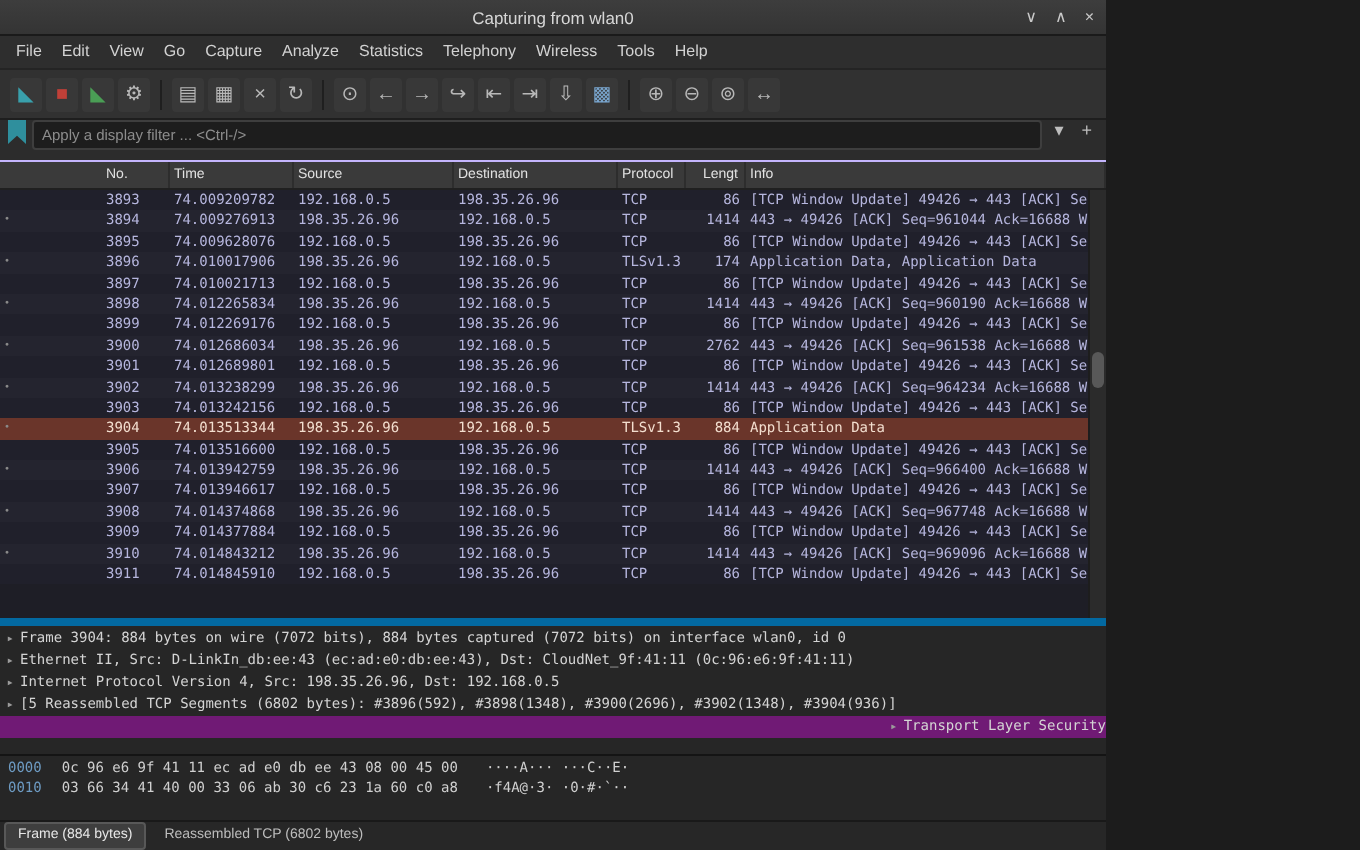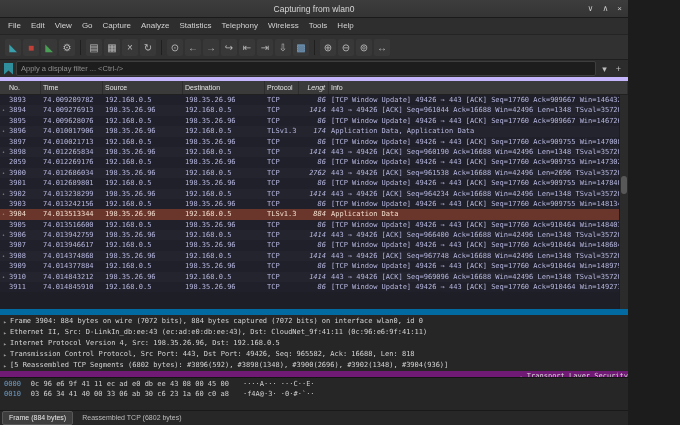--- a/index.html
+++ b/index.html
@@ -1,50 +1,50 @@
 <!DOCTYPE html>
 <html style="--row-text: #b6b6de; --selected-row-bg: #6a352a; --selected-row-text: #f3decf; --hex-offset: #6e9cc4; --expert-status: #a83232;"><head>
 <meta charset="utf-8">
 <style>
   *{box-sizing:border-box;margin:0;padding:0;}
   html,body{width:680px;height:425px;overflow:hidden;background:#1c1c1c;}
-  .app{width:628px;height:425px;display:flex;flex-direction:column;background:#262626;font-family:"Liberation Sans",sans-serif;color:#ccc;}
+  .app{width:553px;height:425px;display:flex;flex-direction:column;background:#262626;font-family:"Liberation Sans",sans-serif;color:#ccc;}
   .titlebar{flex:0 0 18px;background:linear-gradient(#3d3d3d,#343434);position:relative;display:flex;align-items:center;justify-content:center;border-bottom:1px solid #1a1a1a;}
   .title{font-size:8.5px;color:#d6d6d6;}
   .wcontrols{position:absolute;right:6px;top:0;height:100%;display:flex;align-items:center;gap:9px;}
   .wbtn{font-size:8px;color:#c9c9c9;}
   .menubar{flex:0 0 16px;background:#2e2e2e;display:flex;align-items:center;padding-left:3px;border-bottom:1px solid #242424;}
   .menu-item{font-size:8px;color:#d2d2d2;padding:0 5px;line-height:16px;}
   .toolbar{flex:0 0 25px;background:#313131;display:flex;align-items:center;padding:0 4px;border-bottom:1px solid #1e1e1e;}
   .tool-btn{width:16px;height:17px;display:inline-flex;align-items:center;justify-content:center;font-size:10px;margin:0 1px;border-radius:2px;background:#383838;}
   .tool-sep{width:1px;height:15px;background:#1f1f1f;margin:0 4px;}
-  .filterbar{flex:0 0 21px;background:#2c2c2c;display:flex;align-items:center;padding:0 4px;border-bottom:4px solid #c4b5fd;gap:3px;}
+  .filterbar{flex:0 0 21px;background:#2c2c2c;display:flex;padding:0 4px;border-bottom:1px solid #c4b5fd;gap:3px;}
   .fbookmark{width:9px;height:12px;background:#2f8f9d;clip-path:polygon(0 0,100% 0,100% 100%,50% 66%,0 100%);flex:0 0 9px;}
   .finput{flex:1;height:15px;background:#1d1d1d;border:1px solid #3e3e3e;border-radius:2px;color:#cfcfcf;font-size:7.5px;font-family:"Liberation Sans",sans-serif;padding:0 4px;outline:none;}
   .finput::placeholder{color:#8d8d8d;}
   .fbtn{font-size:9px;color:#bdbdbd;padding:0 3px;}
   .pheader{flex:0 0 13px;background:#3a3a3a;display:flex;font-size:7px;color:#e2e2e2;line-height:13px;border-bottom:1px solid #202020;}
   .pheader .c{border-right:1px solid #2d2d2d;}
   .gut{flex:0 0 7px;text-align:center;font-size:5px;color:#8a8a8a;overflow:hidden;}
   .c{overflow:hidden;white-space:nowrap;padding-left:2px;}
-  .c0{flex:0 0 34px;}
+  .c0{flex:0 0 34px;margin-left:44px;}
   .c1{flex:0 0 62px;}
   .c2{flex:0 0 80px;}
   .c3{flex:0 0 82px;}
   .c4{flex:0 0 34px;}
-  .c5{flex:0 0 30px;text-align:right;padding-right:3px;font-style:italic;}
+  .c5{flex:0 0 30px;text-align:right;padding-right:3px;}
   .c6{flex:1;}
   .plistwrap{flex:1;display:flex;overflow:hidden;background:#1e1e26;}
   .plist{flex:1;overflow:hidden;font-family:"DejaVu Sans Mono",monospace;font-size:7px;}
   .prow{display:flex;height:10.4px;line-height:10.4px;background:#20202b;color:var(--row-text,#b6b6de);}
   .prow:nth-child(even){background:#24242f;}
   .prow.sel{background:var(--selected-row-bg,#6a352a);color:var(--selected-row-text,#f3decf);}
   .vscroll{flex:0 0 9px;background:#2b2b2b;border-left:1px solid #1d1d1d;position:relative;}
   .thumb{position:absolute;left:1px;right:1px;top:38%;height:18px;background:#585858;border-radius:3px;}
-  .details{flex:0 0 68px;background:#262626;border-top:6px solid #0369a1;font-family:"DejaVu Sans Mono",monospace;font-size:7px;color:#d4d4d4;overflow:hidden;padding-top:1px;}
+  .details{flex:0 0 68px;background:#262626;border-top:4px solid #0369a1;font-family:"DejaVu Sans Mono",monospace;font-size:7px;color:#d4d4d4;overflow:hidden;padding-top:1px;}
   .drow{display:flex;height:11px;line-height:11px;white-space:nowrap;overflow:hidden;}
   .drow .arrow{flex:0 0 10px;text-align:center;color:#9b9b9b;font-size:6px;}
   .drow.dsel{background:#701a75;justify-content:flex-end;}
   .hexpane{flex:0 0 33px;background:#262626;border-top:1px solid #141414;font-family:"DejaVu Sans Mono",monospace;font-size:7px;overflow:hidden;padding:1px 0 0 4px;}
   .hrow{height:10.3px;line-height:10.3px;white-space:nowrap;}
   .hoff{color:var(--hex-offset,#6e9cc4);}
   .hbytes{color:#d0d0d0;margin-left:10px;}
   .hascii{color:#d0d0d0;margin-left:14px;}
   .tabbar{flex:0 0 15px;background:#272727;display:flex;align-items:center;padding-left:2px;border-top:1px solid #191919;gap:2px;}
   .btab{font-size:7px;color:#bdbdbd;padding:0 6px;line-height:12px;border:1px solid transparent;}
@@ -181,21 +181,21 @@
           <span class="c c0">3898</span>
           <span class="c c1">74.012265834</span>
           <span class="c c2">198.35.26.96</span>
           <span class="c c3">192.168.0.5</span>
           <span class="c c4">TCP</span>
           <span class="c c5">1414</span>
           <span class="c c6">443 → 49426 [ACK] Seq=960190 Ack=16688 Win=42496 Len=1348 TSval=3572045065 TSecr=2451083503</span>
         </div>
         <div class="prow">
           <span class="gut"></span>
-          <span class="c c0">2059</span>
+          <span class="c c0">3899</span>
           <span class="c c1">74.012269176</span>
           <span class="c c2">192.168.0.5</span>
           <span class="c c3">198.35.26.96</span>
           <span class="c c4">TCP</span>
           <span class="c c5">86</span>
           <span class="c c6">[TCP Window Update] 49426 → 443 [ACK] Seq=17760 Ack=909755 Win=1473024 Len=0 TSval=2451083505 TSecr=3572045065</span>
         </div>
         <div class="prow">
           <span class="gut">•</span>
           <span class="c c0">3900</span>
@@ -330,24 +330,20 @@
       <div class="drow">
         <span class="arrow">▸</span>
         <span class="dtext">Ethernet II, Src: D-LinkIn_db:ee:43 (ec:ad:e0:db:ee:43), Dst: CloudNet_9f:41:11 (0c:96:e6:9f:41:11)</span>
       </div>
       <div class="drow">
         <span class="arrow">▸</span>
         <span class="dtext">Internet Protocol Version 4, Src: 198.35.26.96, Dst: 192.168.0.5</span>
       </div>
       <div class="drow">
         <span class="arrow">▸</span>
-        <span class="dtext">Transmission Control Protocol, Src Port: 443, Dst Port: 49426, Seq: 965582, Ack: 16688, Len: 818</span>
-      </div>
-      <div class="drow">
-        <span class="arrow">▸</span>
         <span class="dtext">[5 Reassembled TCP Segments (6802 bytes): #3896(592), #3898(1348), #3900(2696), #3902(1348), #3904(936)]</span>
       </div>
       <div class="drow dsel">
         <span class="arrow">▸</span>
         <span class="dtext">Transport Layer Security</span>
       </div>
     </div>
   <div class="hexpane" id="hexpane">
       <div class="hrow"><span class="hoff">0000</span><span class="hbytes">0c 96 e6 9f 41 11 ec ad  e0 db ee 43 08 00 45 00</span><span class="hascii">····A··· ···C··E·</span></div>
       <div class="hrow"><span class="hoff">0010</span><span class="hbytes">03 66 34 41 40 00 33 06  ab 30 c6 23 1a 60 c0 a8</span><span class="hascii">·f4A@·3· ·0·#·`··</span></div>

